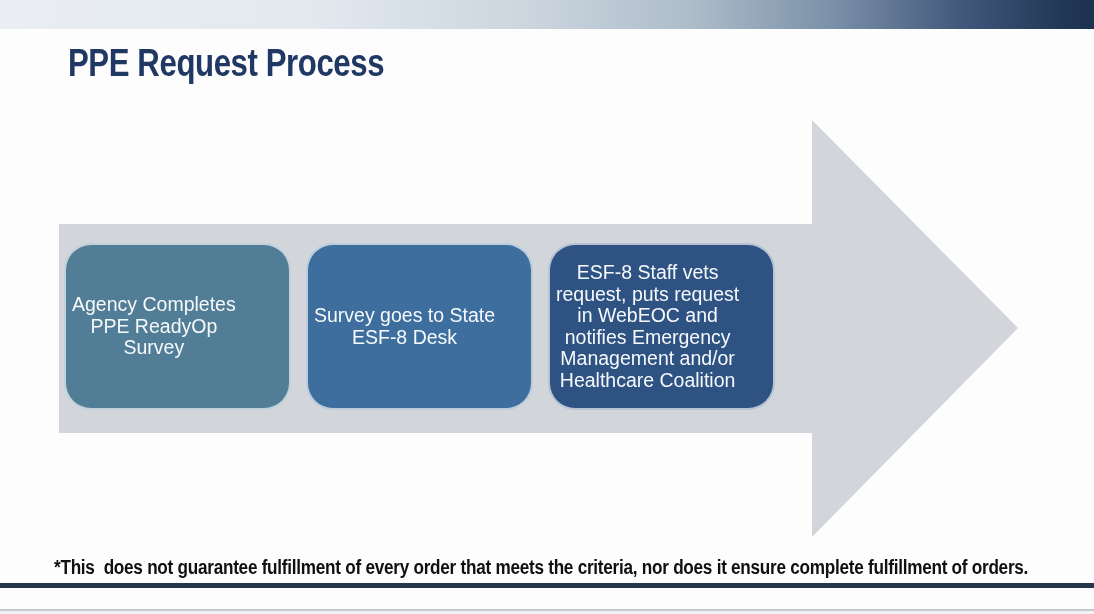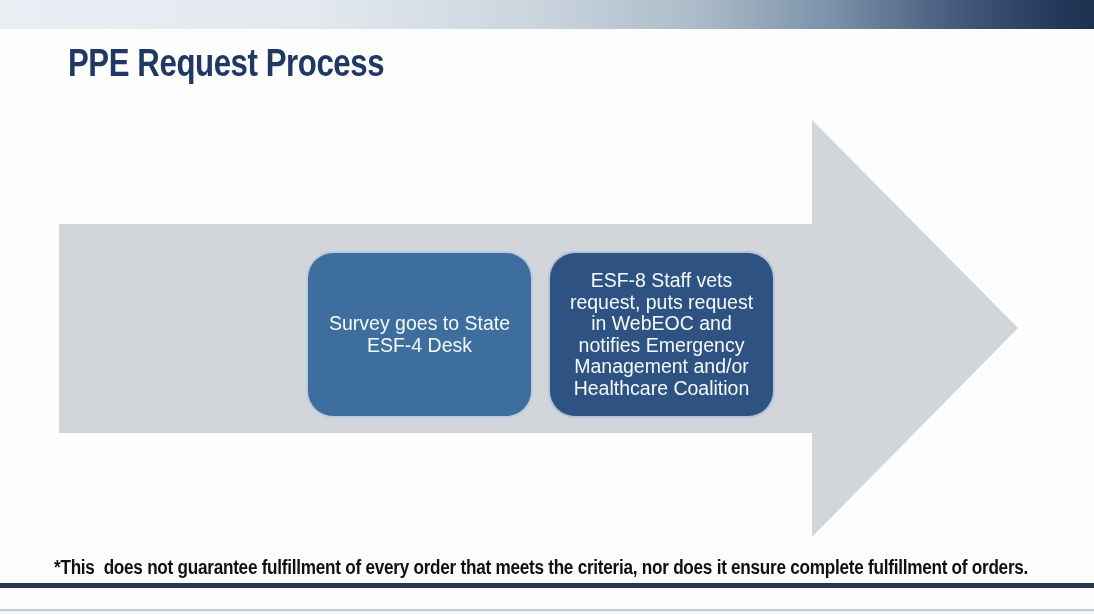--- a/index.html
+++ b/index.html
@@ -12,23 +12,23 @@
     background:linear-gradient(90deg,#eaeef3 0%,#e3e9ef 28%,#ccd6df 48%,
       #aebdca 63%,#7b91a9 76%,#42587b 88%,#223858 97%,#1d3150 100%);
   }
   .title{
     position:absolute;left:68px;top:42px;margin:0;
     font-size:38px;font-weight:700;color:#1f3864;letter-spacing:-0.5px;
     transform:scaleX(0.82);transform-origin:left top;white-space:nowrap;
   }
   .arrow-svg{position:absolute;left:0;top:120px;width:1094px;height:417px;}
   .step-box{
-    position:absolute;top:251px;width:227px;height:167px;
+    position:absolute;top:243px;width:227px;height:167px;
     border-radius:27px;border:2px solid rgba(255,255,255,0.65);
-    box-sizing:border-box;display:flex;align-items:center;justify-content:center;
+    box-sizing:border-box;display:flex;align-items:center;
     z-index:2;
   }
   .step-text{
     color:#f6f9fb;font-size:19.5px;line-height:21.5px;text-align:center;
     white-space:pre-line;padding:0 6px;
   }
   .step-1{left:64px;background-color:#527d96;}
   .step-2{left:306px;background-color:#3e6e9e;}
   .step-3{left:548px;background-color:#2e5383;}
   .step-4{left:790px;background-color:#1f3f70;}
@@ -52,24 +52,29 @@
 <div class="slide">
 
   <div class="topbar"></div>
 
   <h1 class="title">PPE Request Process</h1>
 
   <svg class="arrow-svg" viewBox="0 0 1094 417" xmlns="http://www.w3.org/2000/svg" aria-hidden="true">
     <polygon points="59,104 812,104 812,0 1018,208 812,417 812,313 59,313" fill="#d2d6da"></polygon>
   </svg>
 
+  <div class="step-box step-1">
+    <div class="step-text">Agency Completes
+PPE ReadyOp
+Survey</div>
+  </div>
 
   <div class="step-box step-2">
     <div class="step-text">Survey goes to State
-ESF-4 Desk</div>
+ESF-8 Desk</div>
   </div>
 
   <div class="step-box step-3">
     <div class="step-text">ESF-8 Staff vets
 request, puts request
 in WebEOC and
 notifies Emergency
 Management and/or
 Healthcare Coalition</div>
   </div>

